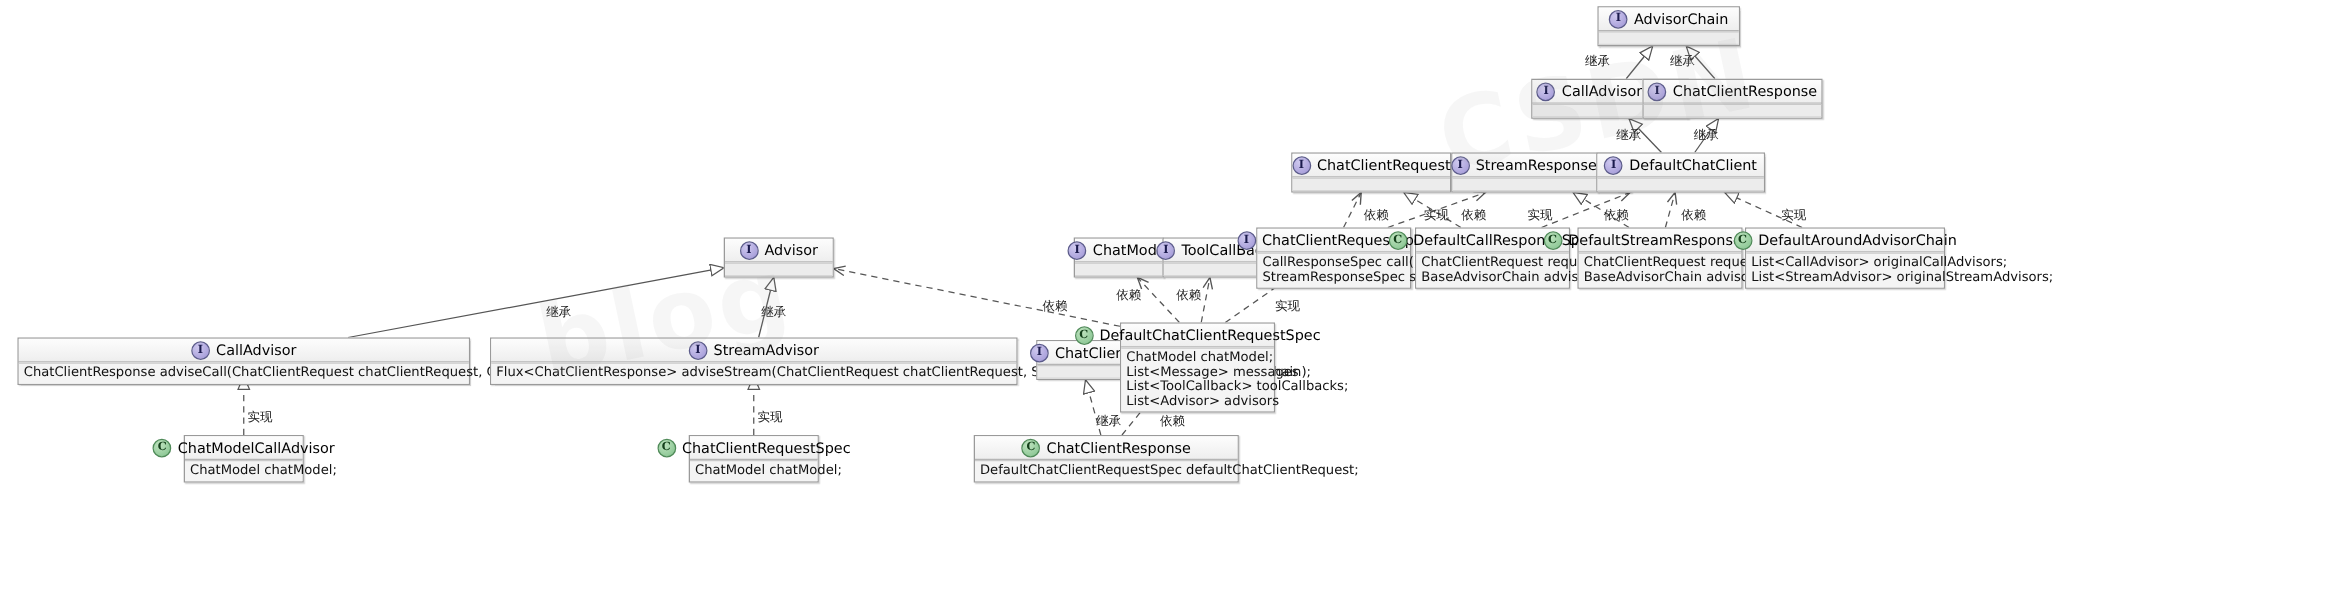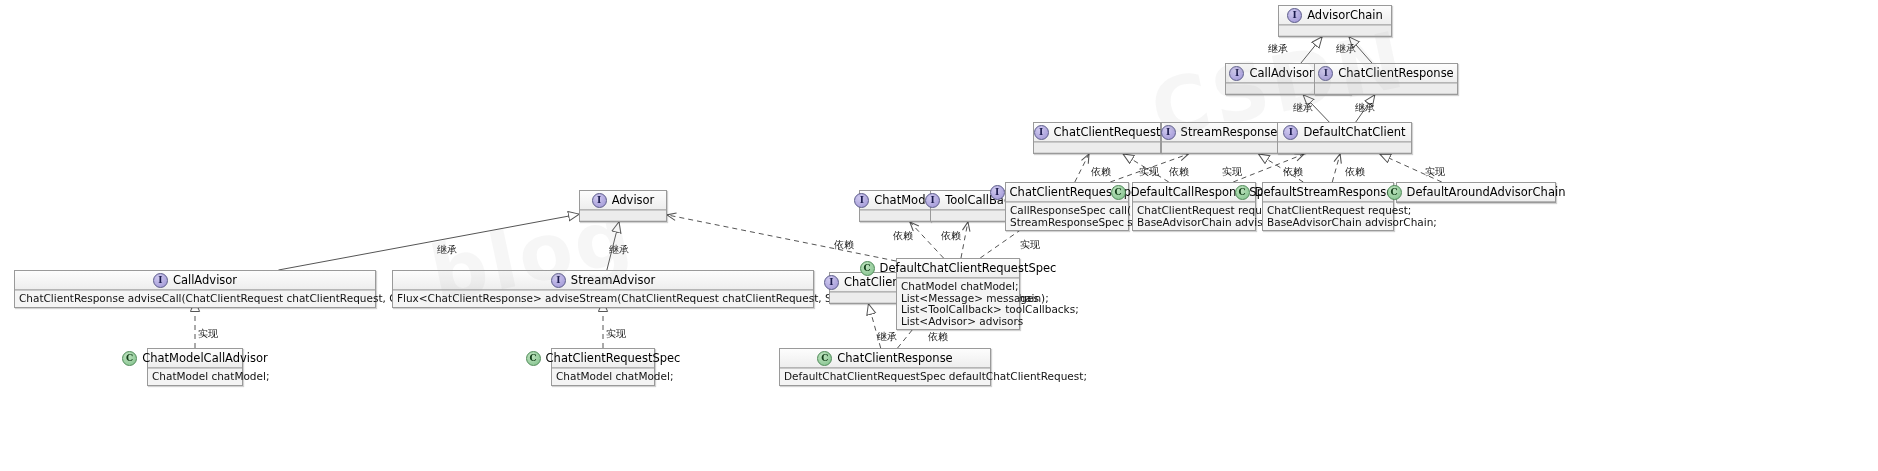--- a/index.html
+++ b/index.html
@@ -208,20 +208,24 @@
         <div class="body">
           <span class="ln">ChatClientRequest request;</span>
           <span class="ln">BaseAdvisorChain advisorChain;</span>
         </div>
       </div>
       <div class="node cls" style="left: 1396px; top: 182px; width: 160px;">
         <div class="hdr">
           <span class="badge c">C</span>
           <span class="nm">DefaultAroundAdvisorChain</span>
         </div>
+        <div class="body">
+          <span class="ln">List&lt;CallAdvisor&gt; originalCallAdvisors;</span>
+          <span class="ln">List&lt;StreamAdvisor&gt; originalStreamAdvisors;</span>
+        </div>
       </div>
       <div class="node iface" style="left: 14px; top: 270px; width: 362px;">
         <div class="hdr">
           <span class="badge i">I</span>
           <span class="nm">CallAdvisor</span>
         </div>
         <div class="body">
           <span class="ln">ChatClientResponse adviseCall(ChatClientRequest chatClientRequest, CallAdvisorChain callAdvisorChain);</span>
         </div>
       </div>

